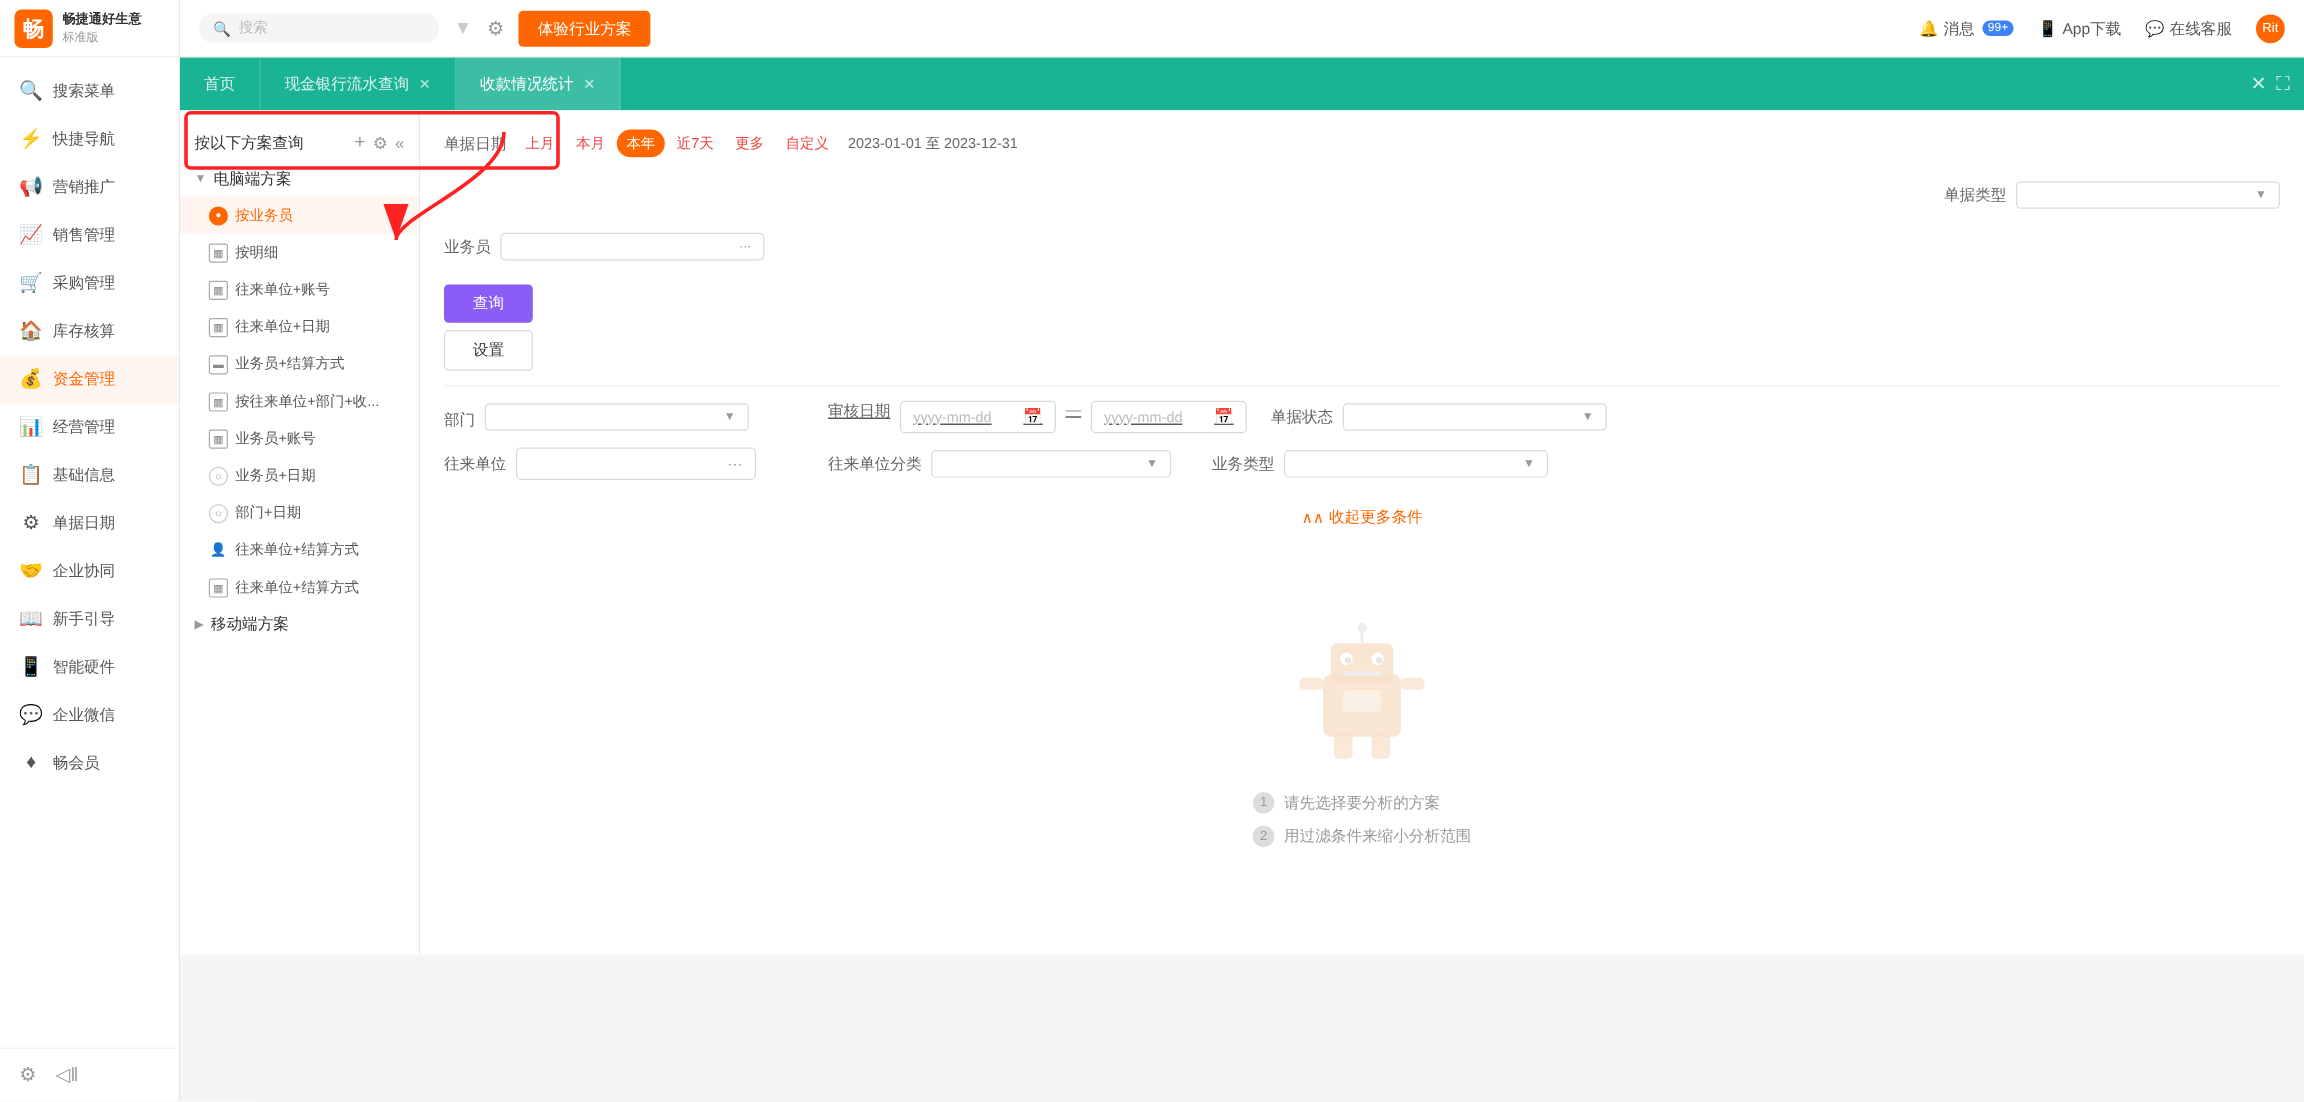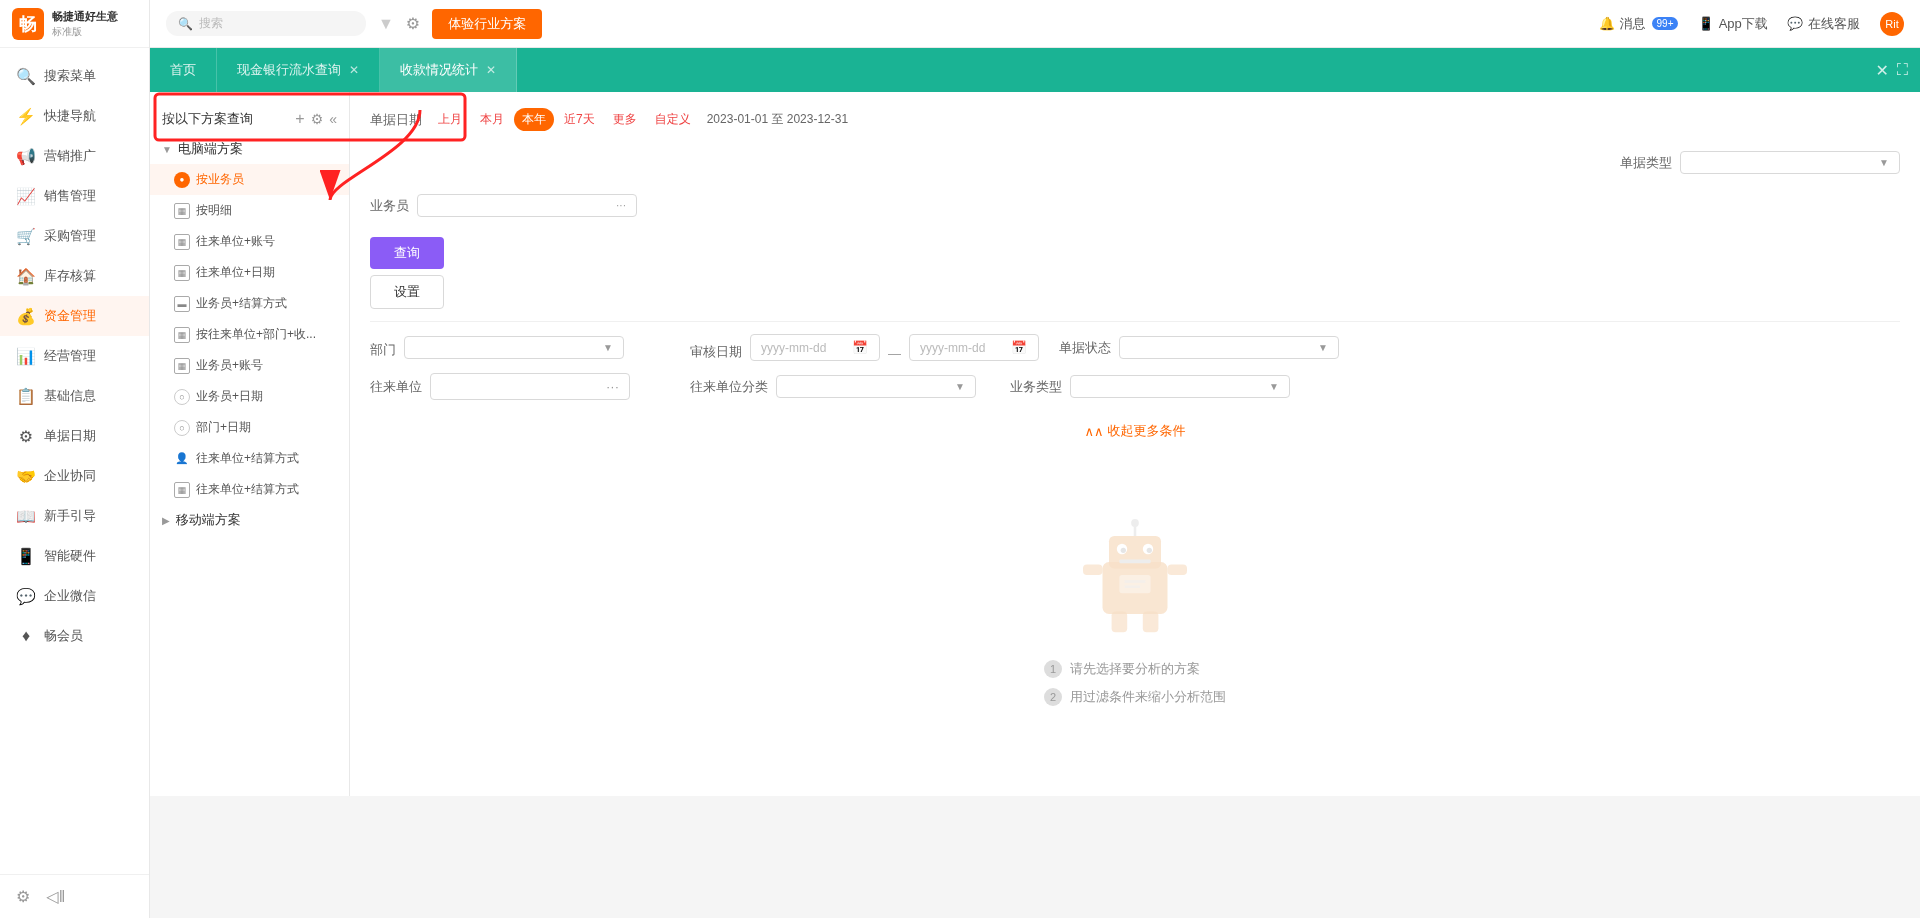--- a/index.html
+++ b/index.html
@@ -336,21 +336,21 @@
               </div>
 
               <div style="display:flex;align-items:center;gap:20px;margin-bottom:12px;">
                 <div style="display:flex;align-items:flex-end;gap:8px;min-width:300px;">
                   <span style="color:#666;font-size:13px;white-space:nowrap;">部门</span>
                   <div class="select-control" style="min-width:220px;">
                     <span class="placeholder"></span>
                     <span style="color:#999;font-size:10px;">▼</span>
                   </div>
                 </div>
-                <div style="display:flex;align-items:flex-end;gap:8px;">
+                <div style="display:flex;align-items:flex-start;gap:8px;text-decoration:underline;">
                   <span style="color:#666;font-size:13px;white-space:nowrap;">审核日期</span>
                   <div class="date-input">
                     <span style="color:#bbb;font-size:12px;">yyyy-mm-dd</span>
                     <span style="color:#bbb;font-size:13px;">📅</span>
                   </div>
                   <span class="date-sep">—</span>
                   <div class="date-input">
                     <span style="color:#bbb;font-size:12px;">yyyy-mm-dd</span>
                     <span style="color:#bbb;font-size:13px;">📅</span>
                   </div>

